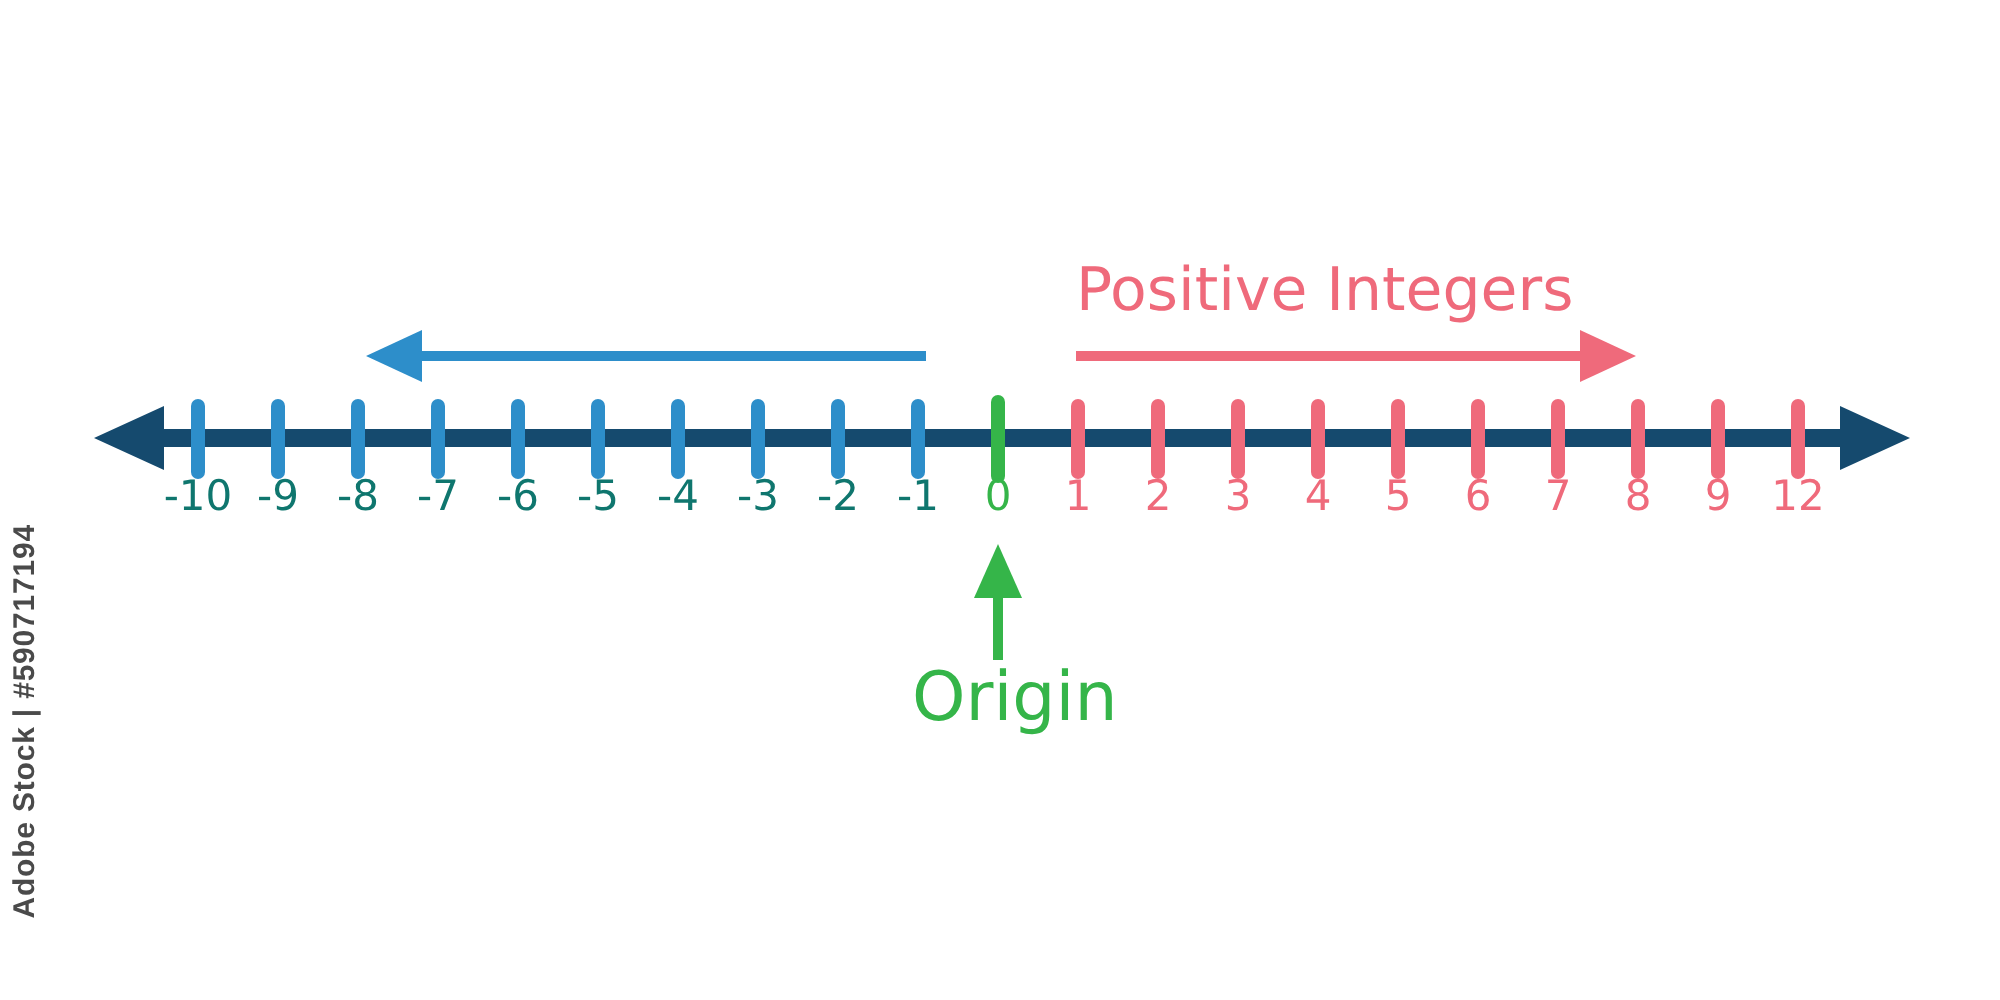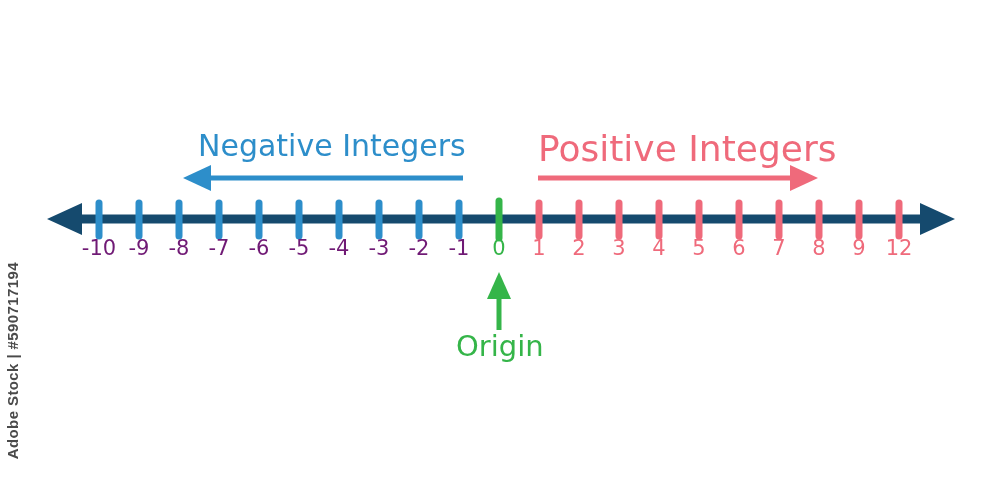--- a/index.html
+++ b/index.html
@@ -50,41 +50,41 @@
   }
   #neg-heading {
     left: 198px;
     top: 128px;
     font-size: 30px;
     color: #2d8eca;
   }
   #pos-heading {
     left: 538px;
     top: 128px;
-    font-size: 36px;
+    font-size: 30px;
     color: #ef6a7b;
   }
   #origin-label {
     left: 456px;
     top: 329px;
-    font-size: 29px;
+    font-size: 34px;
     color: #35b549;
   }
 
   .ticknum {
     position: absolute;
     top: 236px;
     width: 60px;
     margin-left: -30px;
     text-align: center;
     font-size: 21px;
     font-family: "DejaVu Sans", sans-serif;
     white-space: nowrap;
   }
-  .ticknum.neg { color: #701a75; }
+  .ticknum.neg { color: #0f766e; }
   .ticknum.zero { color: #35b549; }
   .ticknum.pos { color: #ef6a7b; }
 </style>
 </head>
 <body>
 
 <div id="stage">
 
   <div id="watermark">Adobe Stock | #590717194</div>
 
@@ -129,21 +129,20 @@
       <line x1="538" y1="178" x2="799" y2="178" stroke="#ef6a7b" stroke-width="5"></line>
       <polygon points="818,178 790,165 790,191" fill="#ef6a7b"></polygon>
     </g>
 
     <g>
       <line x1="499" y1="330" x2="499" y2="288" stroke="#35b549" stroke-width="5"></line>
       <polygon points="499,272 487,299 511,299" fill="#35b549"></polygon>
     </g>
   </svg>
 
-  <div class="lbl" id="neg-heading">Negative Integers</div>
 
   <div class="lbl" id="pos-heading">Positive Integers</div>
 
   <div class="lbl" id="origin-label">Origin</div>
 
   <div class="ticknum neg" style="left:99px;">-10</div>
   <div class="ticknum neg" style="left:139px;">-9</div>
   <div class="ticknum neg" style="left:179px;">-8</div>
   <div class="ticknum neg" style="left:219px;">-7</div>
   <div class="ticknum neg" style="left:259px;">-6</div>

